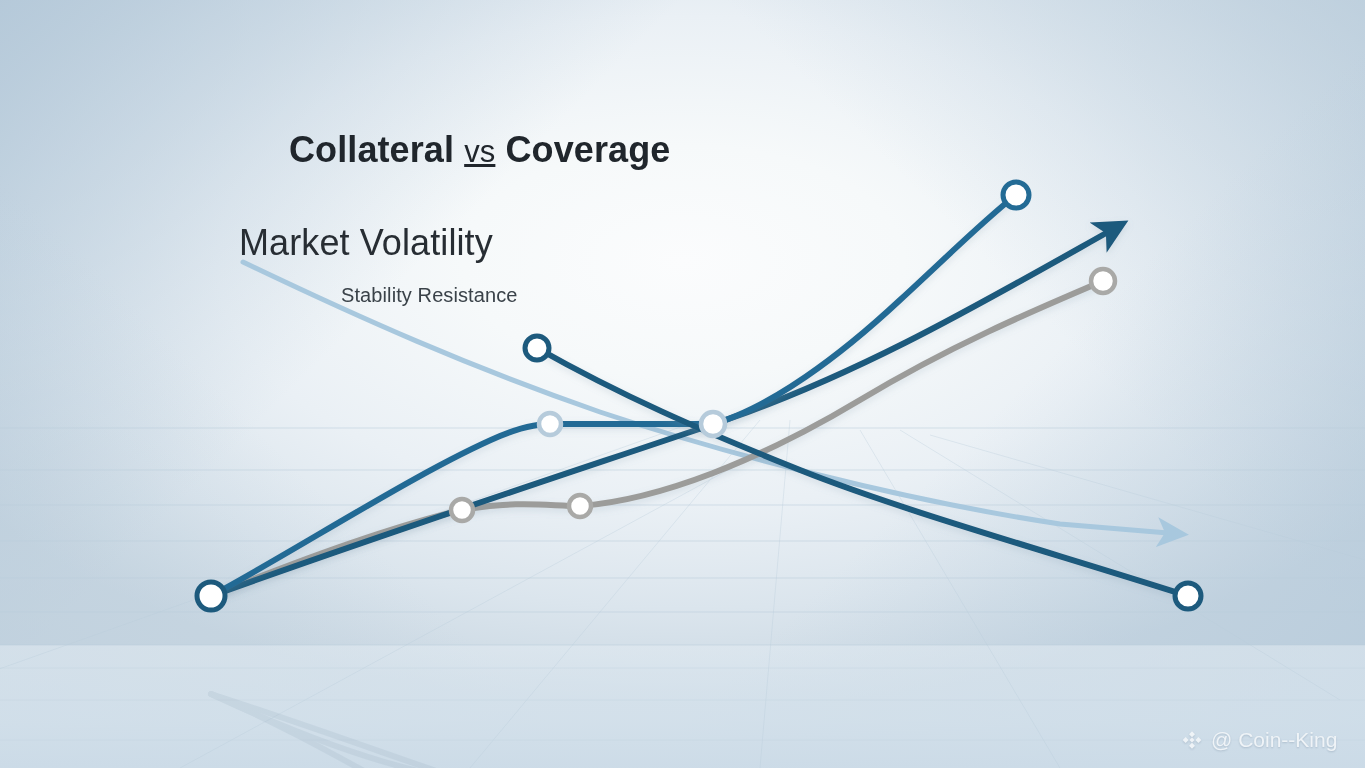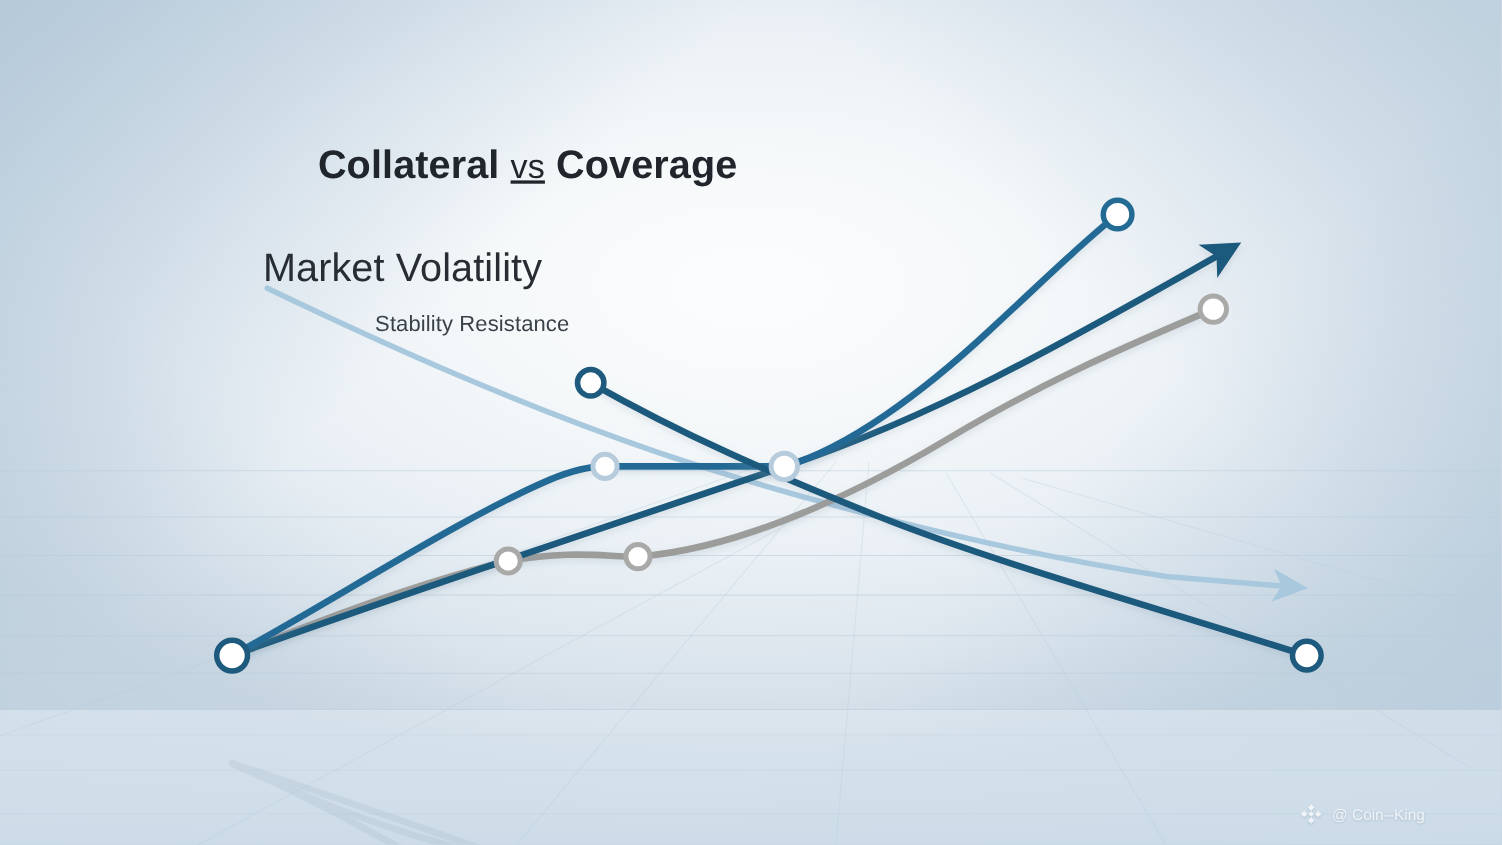--- a/index.html
+++ b/index.html
@@ -58,21 +58,21 @@
     font-size:36px;font-weight:400;color:#272d33;
   }
   #label-stability{
     left:341px;top:264px;
     font-size:20px;font-weight:400;color:#3a4249;margin-top:20px;
   }
 
   #watermark{
     position:absolute;left:1180px;top:728px;
     display:flex;align-items:center;gap:7px;
-    color:#f2f6f9;font-size:14px;font-weight:400;
+    color:#f2f6f9;font-size:21px;font-weight:400;
     opacity:.92;
     text-shadow:0 1px 2px rgba(120,140,160,.45);
   }
   #watermark svg{display:block;filter:drop-shadow(0 1px 1px rgba(120,140,160,.4));}
 </style>
 </head>
 <body>
 
 <div id="stage">
 

